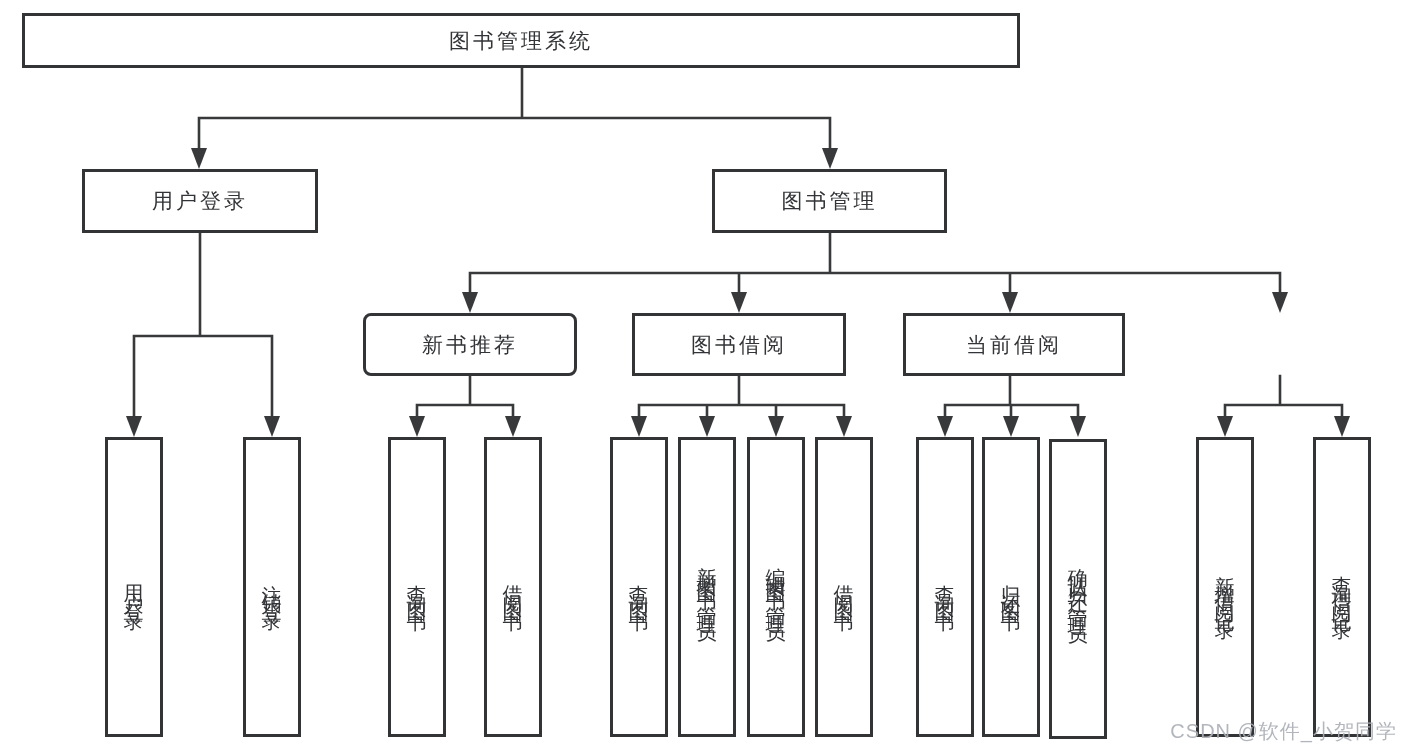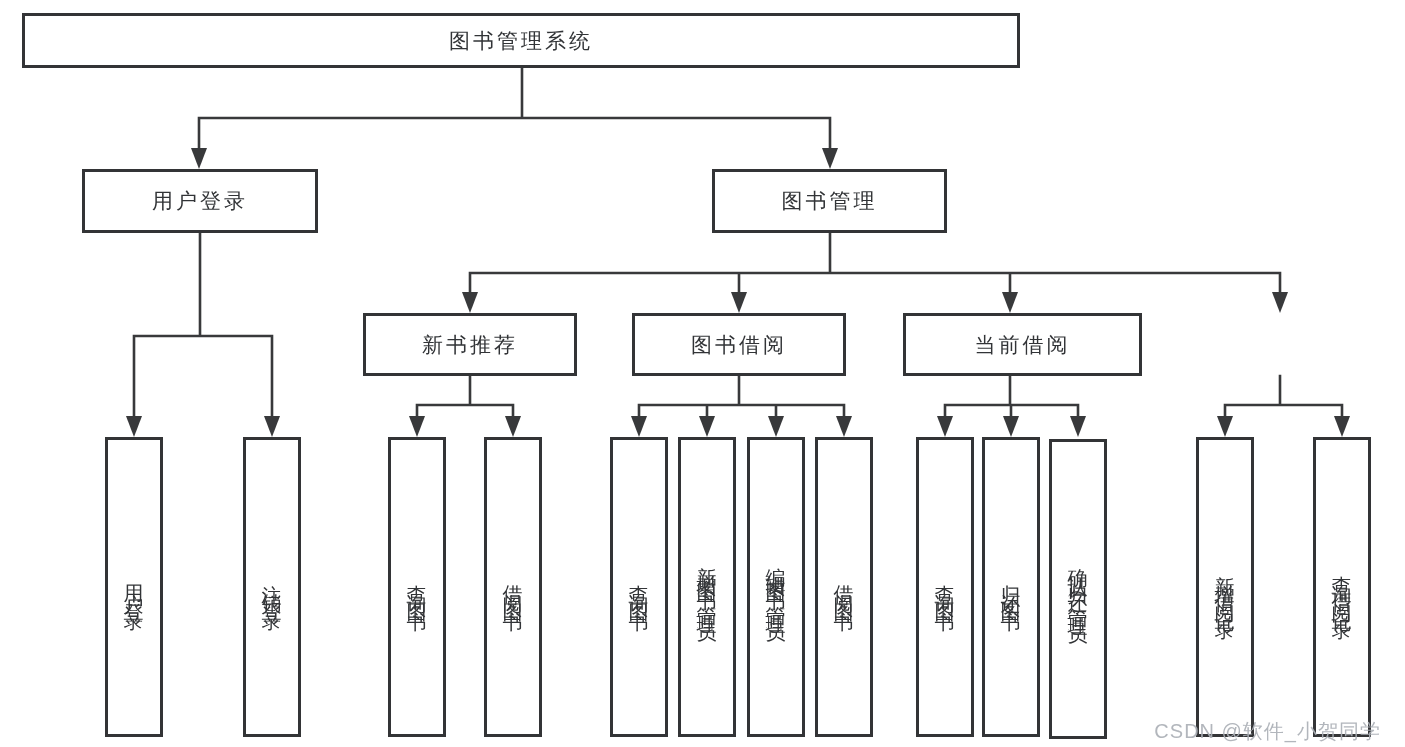--- a/index.html
+++ b/index.html
@@ -43,21 +43,21 @@
     text-orientation: mixed;
     font-size: 20px;
     letter-spacing: 9px;
     line-height: 1;
   }
   .vnode.tight {
     letter-spacing: 8px;
   }
   .watermark {
     position: absolute;
-    right: 24px;
+    right: 8px;
     bottom: 2px;
     font-size: 20px;
     letter-spacing: 1px;
     color: rgba(171, 176, 182, 0.92);
     z-index: 3;
     white-space: nowrap;
     margin-left: 8px;
   }
 </style>
 </head>
@@ -96,23 +96,23 @@
       <polygon points="1217,416 1233,416 1225,437"></polygon>
       <polygon points="1334,416 1350,416 1342,437"></polygon>
     </g>
   </svg>
 
   <div class="hnode" style="left:22px; top:13px; width:998px; height:55px;">图书管理系统</div>
 
   <div class="hnode" style="left:82px; top:169px; width:236px; height:64px;">用户登录</div>
   <div class="hnode" style="left:712px; top:169px; width:235px; height:64px;text-align:center;">图书管理</div>
 
-  <div class="hnode" style="left:363px; top:313px; width:214px; height:63px;">新书推荐</div>
+  <div class="hnode" style="left:363px; top:313px; width:214px; height:63px;border-radius:8px;">新书推荐</div>
   <div class="hnode" style="left:632px; top:313px; width:214px; height:63px;">图书借阅</div>
-  <div class="hnode" style="left:903px; top:313px; width:239px; height:63px;">当前借阅</div>
+  <div class="hnode" style="left:903px; top:313px; width:222px; height:63px;">当前借阅</div>
 
   <div class="vnode" style="left:105px; top:437px; width:58px; height:300px;">用户登录</div>
   <div class="vnode" style="left:243px; top:437px; width:58px; height:300px;">注销登录</div>
 
   <div class="vnode" style="left:388px; top:437px; width:58px; height:300px;">查询图书</div>
   <div class="vnode" style="left:484px; top:437px; width:58px; height:300px;">借阅图书</div>
 
   <div class="vnode" style="left:610px; top:437px; width:58px; height:300px;">查询图书</div>
   <div class="vnode tight" style="left:678px; top:437px; width:58px; height:300px;">新增图书（管理员）</div>
   <div class="vnode tight" style="left:747px; top:437px; width:58px; height:300px;">编辑图书（管理员）</div>

